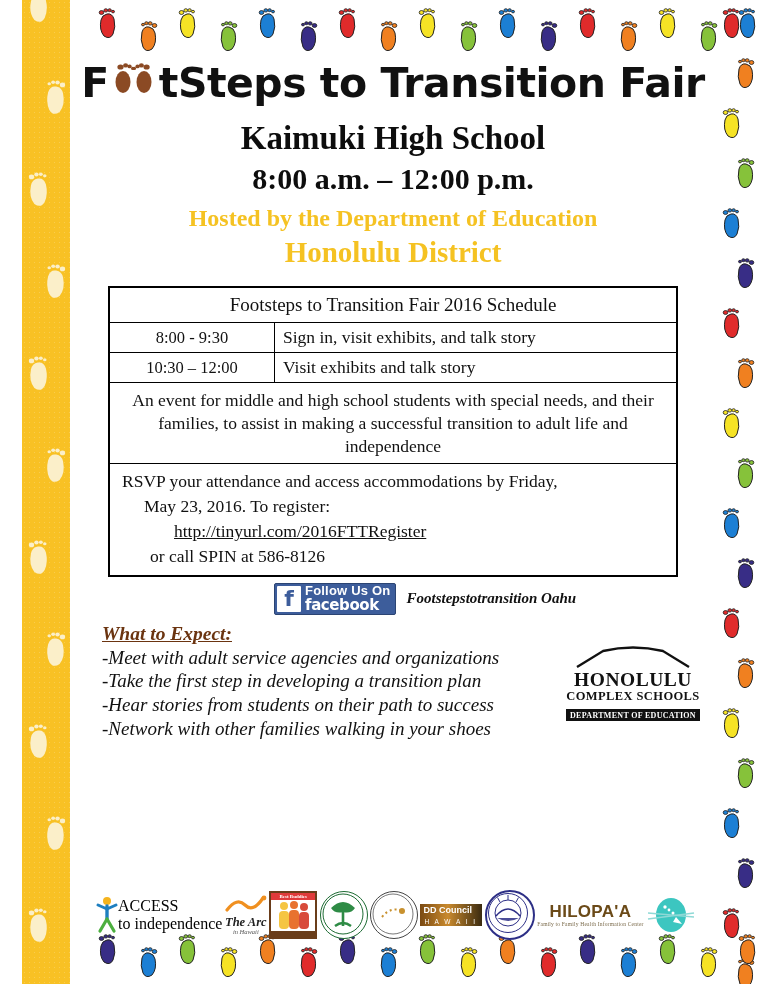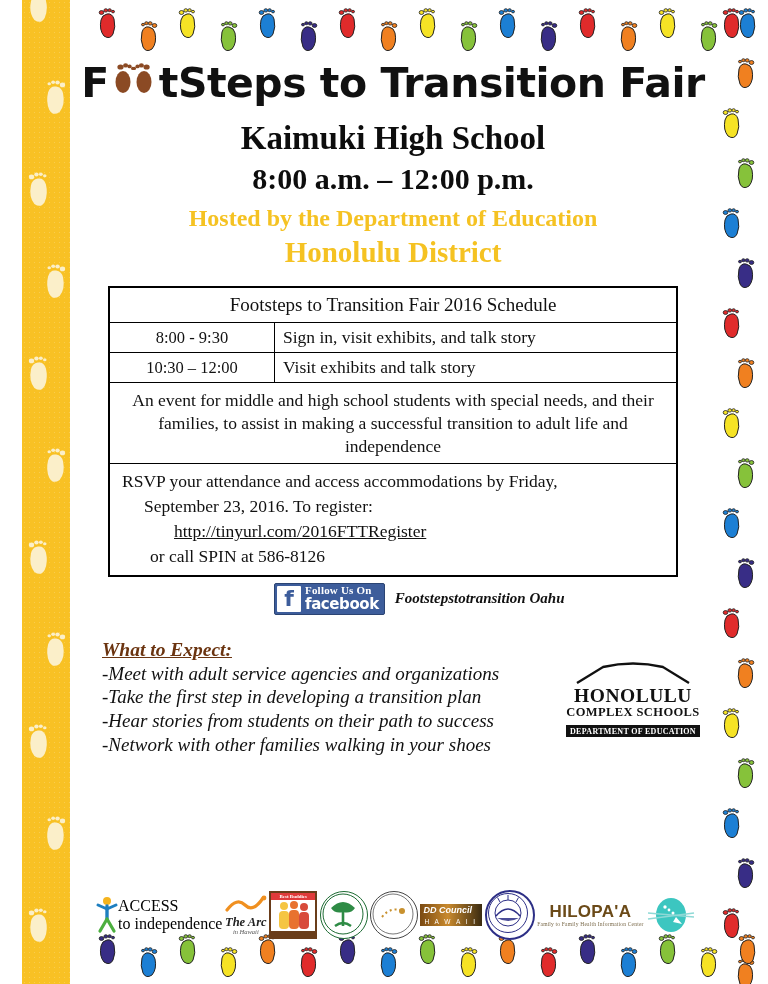--- a/index.html
+++ b/index.html
@@ -122,33 +122,33 @@
     height:30px;padding:0 5px 0 2px;border-radius:2px;
   }
   .fb-f{
     width:24px;height:26px;background:#fff;color:#3D5D9B;
     font-family:"DejaVu Sans", sans-serif;font-weight:bold;font-size:22px;
     display:flex;align-items:center;justify-content:center;line-height:1;
     border-radius:1px;
   }
   .fb-txt{display:flex;flex-direction:column;margin-left:4px;line-height:1;}
   .fb-small{
-    color:#fff;font-family:Liberation Serif, serif;font-size:11px;
+    color:#fff;font-family:Liberation Sans, sans-serif;font-size:13px;
     font-weight:bold;letter-spacing:.2px;
   }
   .fb-big{
     color:#fff;font-family:"DejaVu Sans", sans-serif;font-size:15px;
     font-weight:bold;letter-spacing:-.4px;margin-top:1px;
   }
   .fbhandle{
     font-weight:bold;font-style:italic;font-size:15px;color:#111;
   }
 
   
-  .expect-wrap{position:relative;margin-top:24px;height:118px;}
+  .expect-wrap{position:relative;margin-top:8px;height:118px;}
   .expect{
     position:absolute;left:14px;top:0;width:470px;
   }
   .expect h3{
     margin:0 0 1px 0;font-size:19.5px;font-style:italic;font-weight:bold;
     color:#6B3410;text-decoration:underline;
   }
   .expect li{
     list-style:none;font-style:italic;font-size:19px;color:#111;
     line-height:1.25;white-space:nowrap;
@@ -198,21 +198,21 @@
   .s-ccc{
     width:46px;height:46px;border:1px solid #444;border-radius:50%;
     position:relative;background:#fff;
   }
   .s-dd{
     width:62px;height:22px;background:linear-gradient(90deg,#7a4a12,#c98a2e 45%,#3a2a10);
     position:relative;
   }
   .s-dd .t1{
     position:absolute;left:3px;top:1px;color:#fff;font-size:9px;
-    font-weight:bold;font-style:italic;font-family:"Liberation Sans",sans-serif;
+    font-weight:bold;font-family:"Liberation Sans",sans-serif;
   }
   .s-dd .t2{
     position:absolute;left:4px;bottom:1px;color:#fff;font-size:6.5px;
     letter-spacing:2px;font-family:"Liberation Sans",sans-serif;
   }
   .s-doe{
     width:46px;height:46px;border:2px solid #2d2f86;border-radius:50%;
     background:#fff;position:relative;
   }
   .s-hilo{text-align:center;line-height:1;}
@@ -868,21 +868,21 @@
         <tr>
           <td class="tcol">10:30 – 12:00</td>
           <td>Visit exhibits and talk story</td>
         </tr>
         <tr>
           <td class="blurb" colspan="2">An event for middle and high school students with special needs, and their families, to assist in making a successful transition to adult life and independence</td>
         </tr>
         <tr>
           <td class="rsvp" colspan="2">
             <span>RSVP your attendance and access accommodations by Friday,</span>
-            <span class="ind1">September 23, 2016.  To register:</span>
+            <span class="ind1">May 23, 2016.  To register:</span>
             <span class="ind2">http://tinyurl.com/2016FTTRegister</span>
             <span class="ind3">or call SPIN at 586-8126</span>
           </td>
         </tr>
       </tbody>
     </table>
 
     <div class="fbrow">
       <div class="fbbadge">
         <span class="fb-f">f</span>

